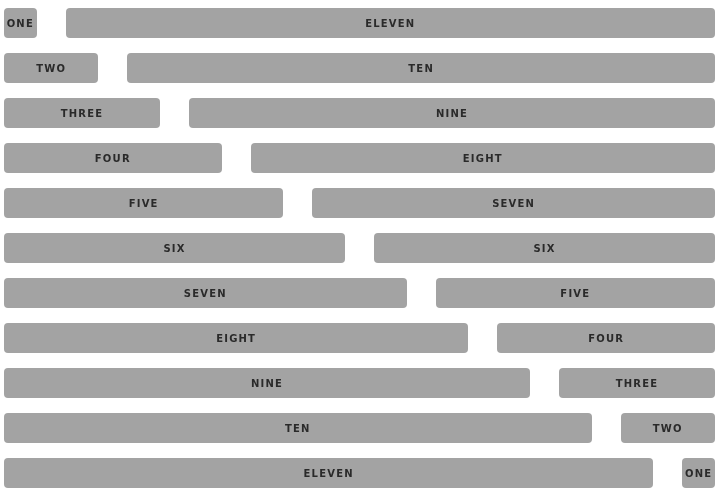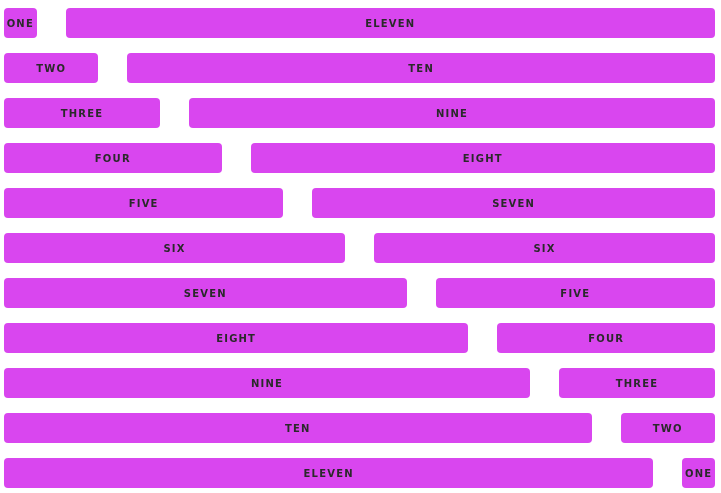--- a/index.html
+++ b/index.html
@@ -9,21 +9,21 @@
       left: 4px;
       top: 8px;
       width: 711px;
       display: grid;
       grid-template-columns: repeat(12, 1fr);
       column-gap: 29px;
       row-gap: 15px;
     }
     .cell {
       height: 30px;
-      background: #d946ef;
+      background: #a3a3a3;
       border-radius: 4px;
       display: flex;
       align-items: center;
       justify-content: center;
       font-family: "DejaVu Sans", sans-serif;
       font-size: 10px;
       font-weight: bold;
       letter-spacing: 1.2px;
       color: #2a2a2a;
       box-sizing: border-box;

